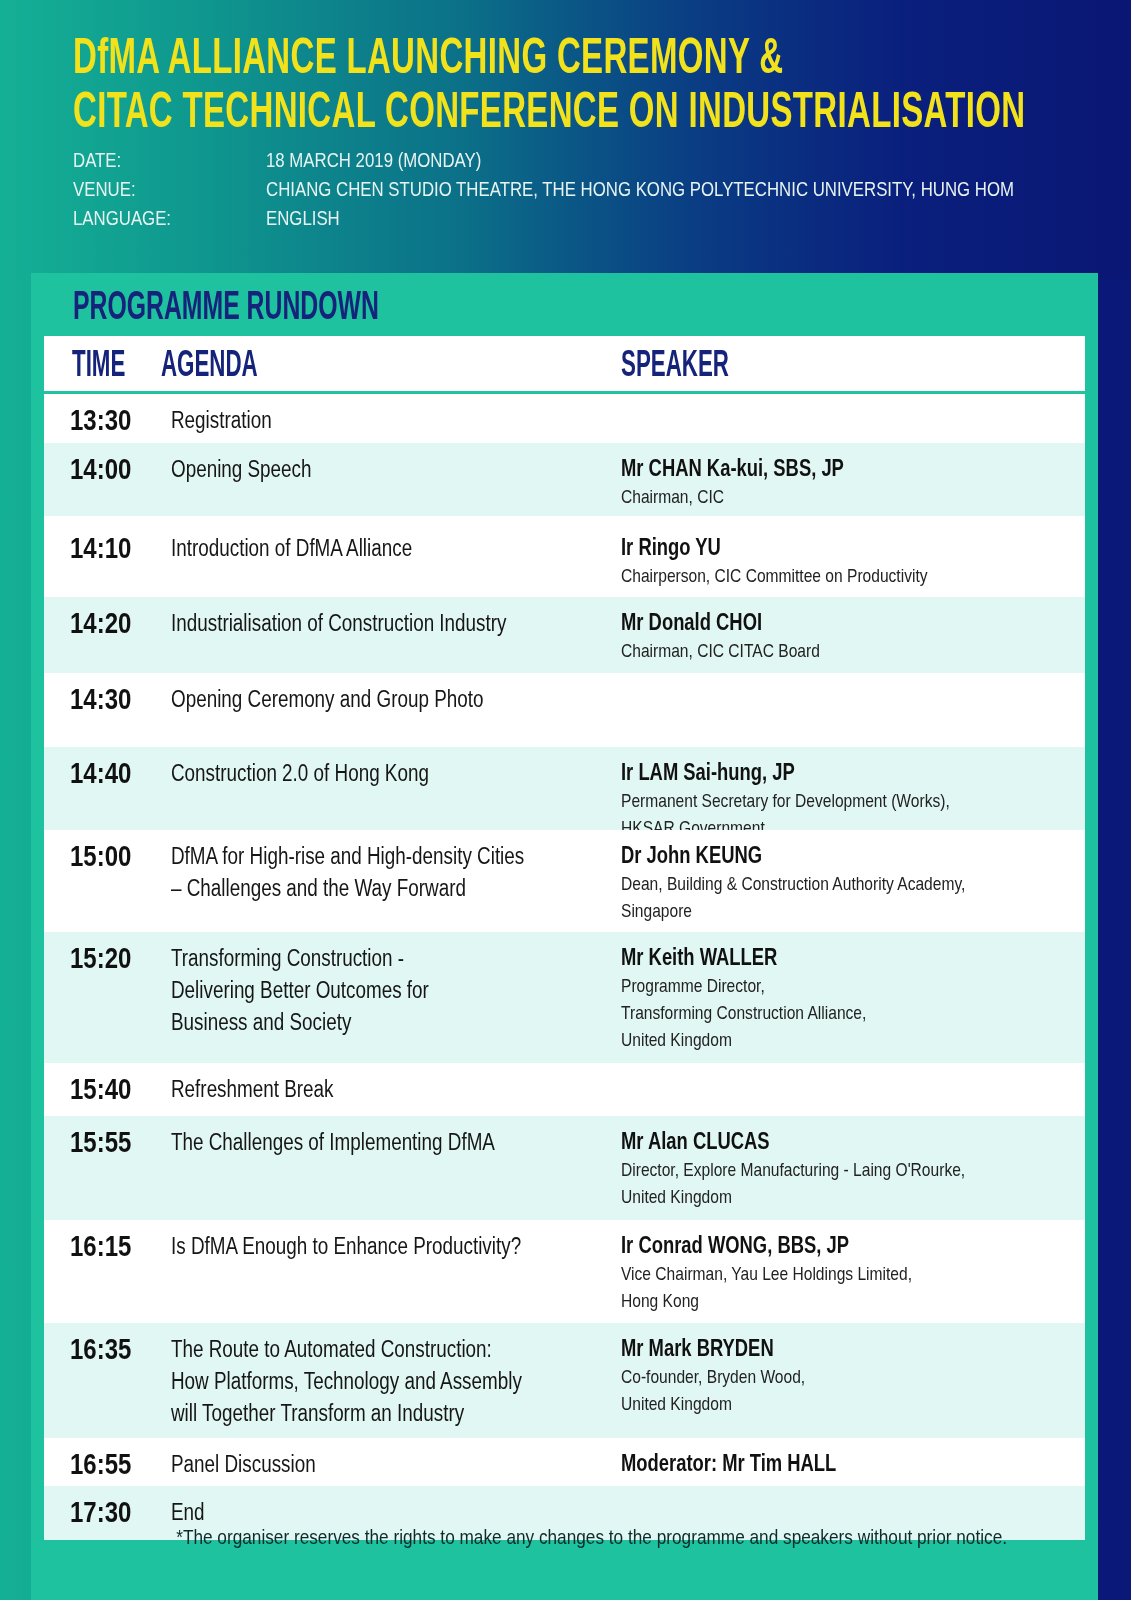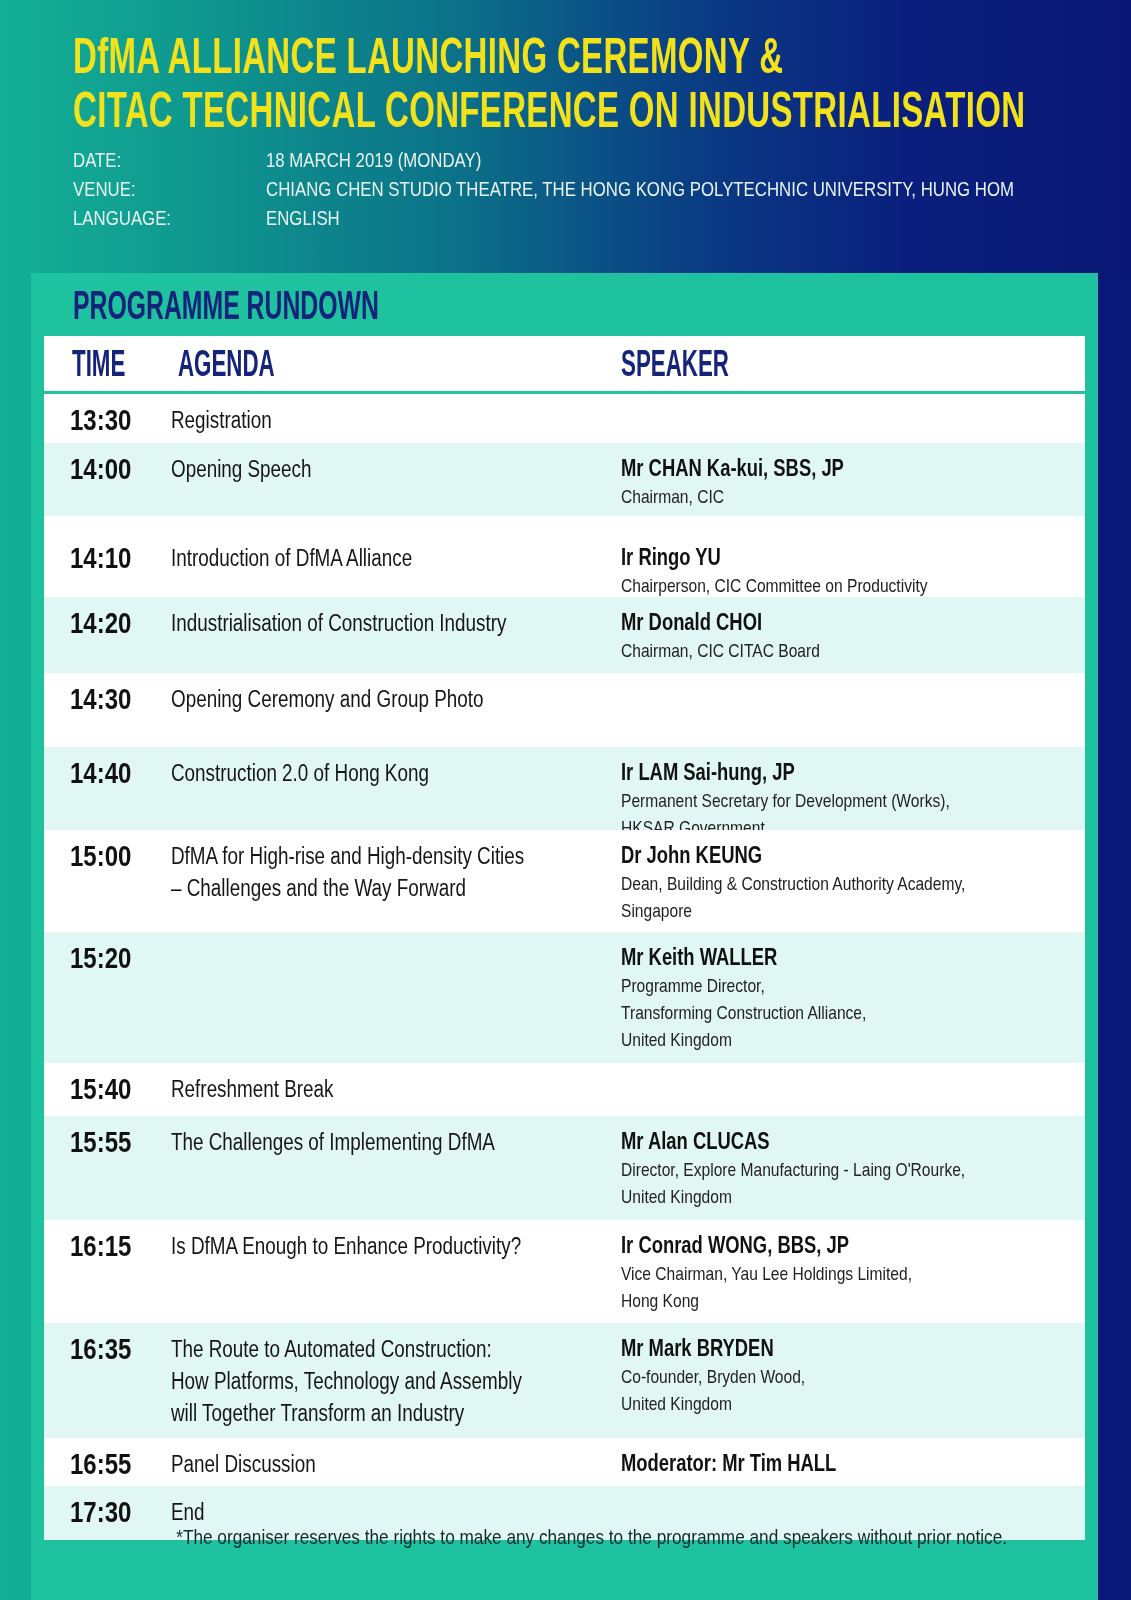--- a/index.html
+++ b/index.html
@@ -44,21 +44,21 @@
     position: absolute; left: 13px; top: 63px; width: 1041px; height: 1204px;
     background: #ffffff;
     padding-left: 40px;
   }
   .thead {
     position: absolute; left: 0; top: 0; width: 100%; height: 58px;
     border-bottom: 3px solid #23c3a1; background: #fff;
   }
   .th { position: absolute; top: 6px; color: #16237a; font-weight: bold; font-size: 36px; line-height: 44px; }
   .th .cond { transform: scaleX(0.62); }
-  .th.time { left: 28px; } .th.agenda { left: 134px; } .th.speaker { left: 577px; }
+  .th.time { left: 28px; } .th.agenda { left: 117px; } .th.speaker { left: 577px; }
 
   .row { position: absolute; left: 0; width: 100%; }
   .row.shade { background: #e1f7f3; }
   .row.white { background: #ffffff; }
   .cell-time {
     position: absolute; left: 26px; top: 8px; color: #111; font-weight: bold; font-size: 30px; line-height: 36px;
   }
   .cell-time .cond { transform: scaleX(0.80); }
   .cell-agenda {
     position: absolute; left: 127px; top: 10px; color: #161616; font-size: 23px; line-height: 32px;
@@ -118,21 +118,21 @@
         <div class="cell-agenda">
           <span class="cond">Opening Speech</span>
         </div>
         <div class="cell-speaker">
           <div class="sp-name"><span class="cond">Mr CHAN Ka-kui, SBS, JP</span></div>
           <div class="sp-role">
             <span class="cond">Chairman, CIC</span>
           </div>
         </div>
       </div>
-      <div class="row white" style="top: 196px; height: 96px; border-radius: 21px;">
+      <div class="row white" style="top: 186px; height: 96px; border-radius: 21px;">
         <div class="cell-time"><span class="cond">14:10</span></div>
         <div class="cell-agenda">
           <span class="cond">Introduction of DfMA Alliance</span>
         </div>
         <div class="cell-speaker">
           <div class="sp-name"><span class="cond">Ir Ringo YU</span></div>
           <div class="sp-role">
             <span class="cond">Chairperson, CIC Committee on Productivity</span>
           </div>
         </div>
@@ -177,20 +177,25 @@
         <div class="cell-speaker">
           <div class="sp-name"><span class="cond">Dr John KEUNG</span></div>
           <div class="sp-role">
             <span class="cond">Dean, Building &amp; Construction Authority Academy,</span>
             <span class="cond">Singapore</span>
           </div>
         </div>
       </div>
       <div class="row shade" style="top: 596px; height: 163px;">
         <div class="cell-time"><span class="cond">15:20</span></div>
+        <div class="cell-agenda">
+          <span class="cond">Transforming Construction -</span>
+          <span class="cond">Delivering Better Outcomes for</span>
+          <span class="cond">Business and Society</span>
+        </div>
         <div class="cell-speaker">
           <div class="sp-name"><span class="cond">Mr Keith WALLER</span></div>
           <div class="sp-role">
             <span class="cond">Programme Director,</span>
             <span class="cond">Transforming Construction Alliance,</span>
             <span class="cond">United Kingdom</span>
           </div>
         </div>
       </div>
       <div class="row white" style="top: 727px; height: 53px;">

